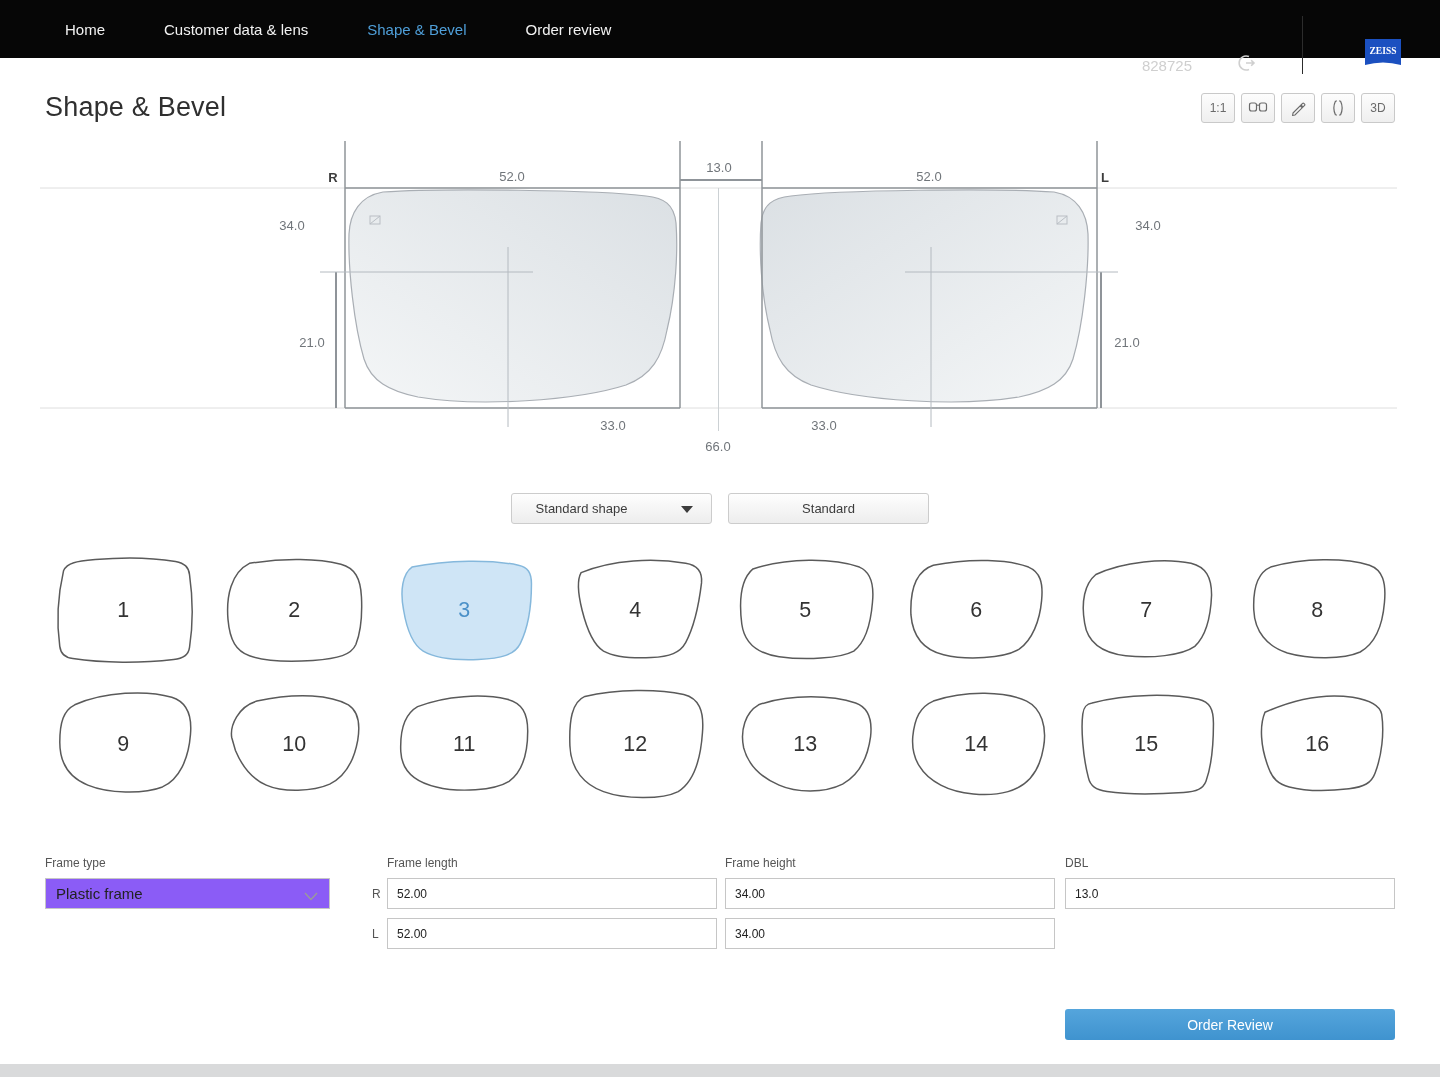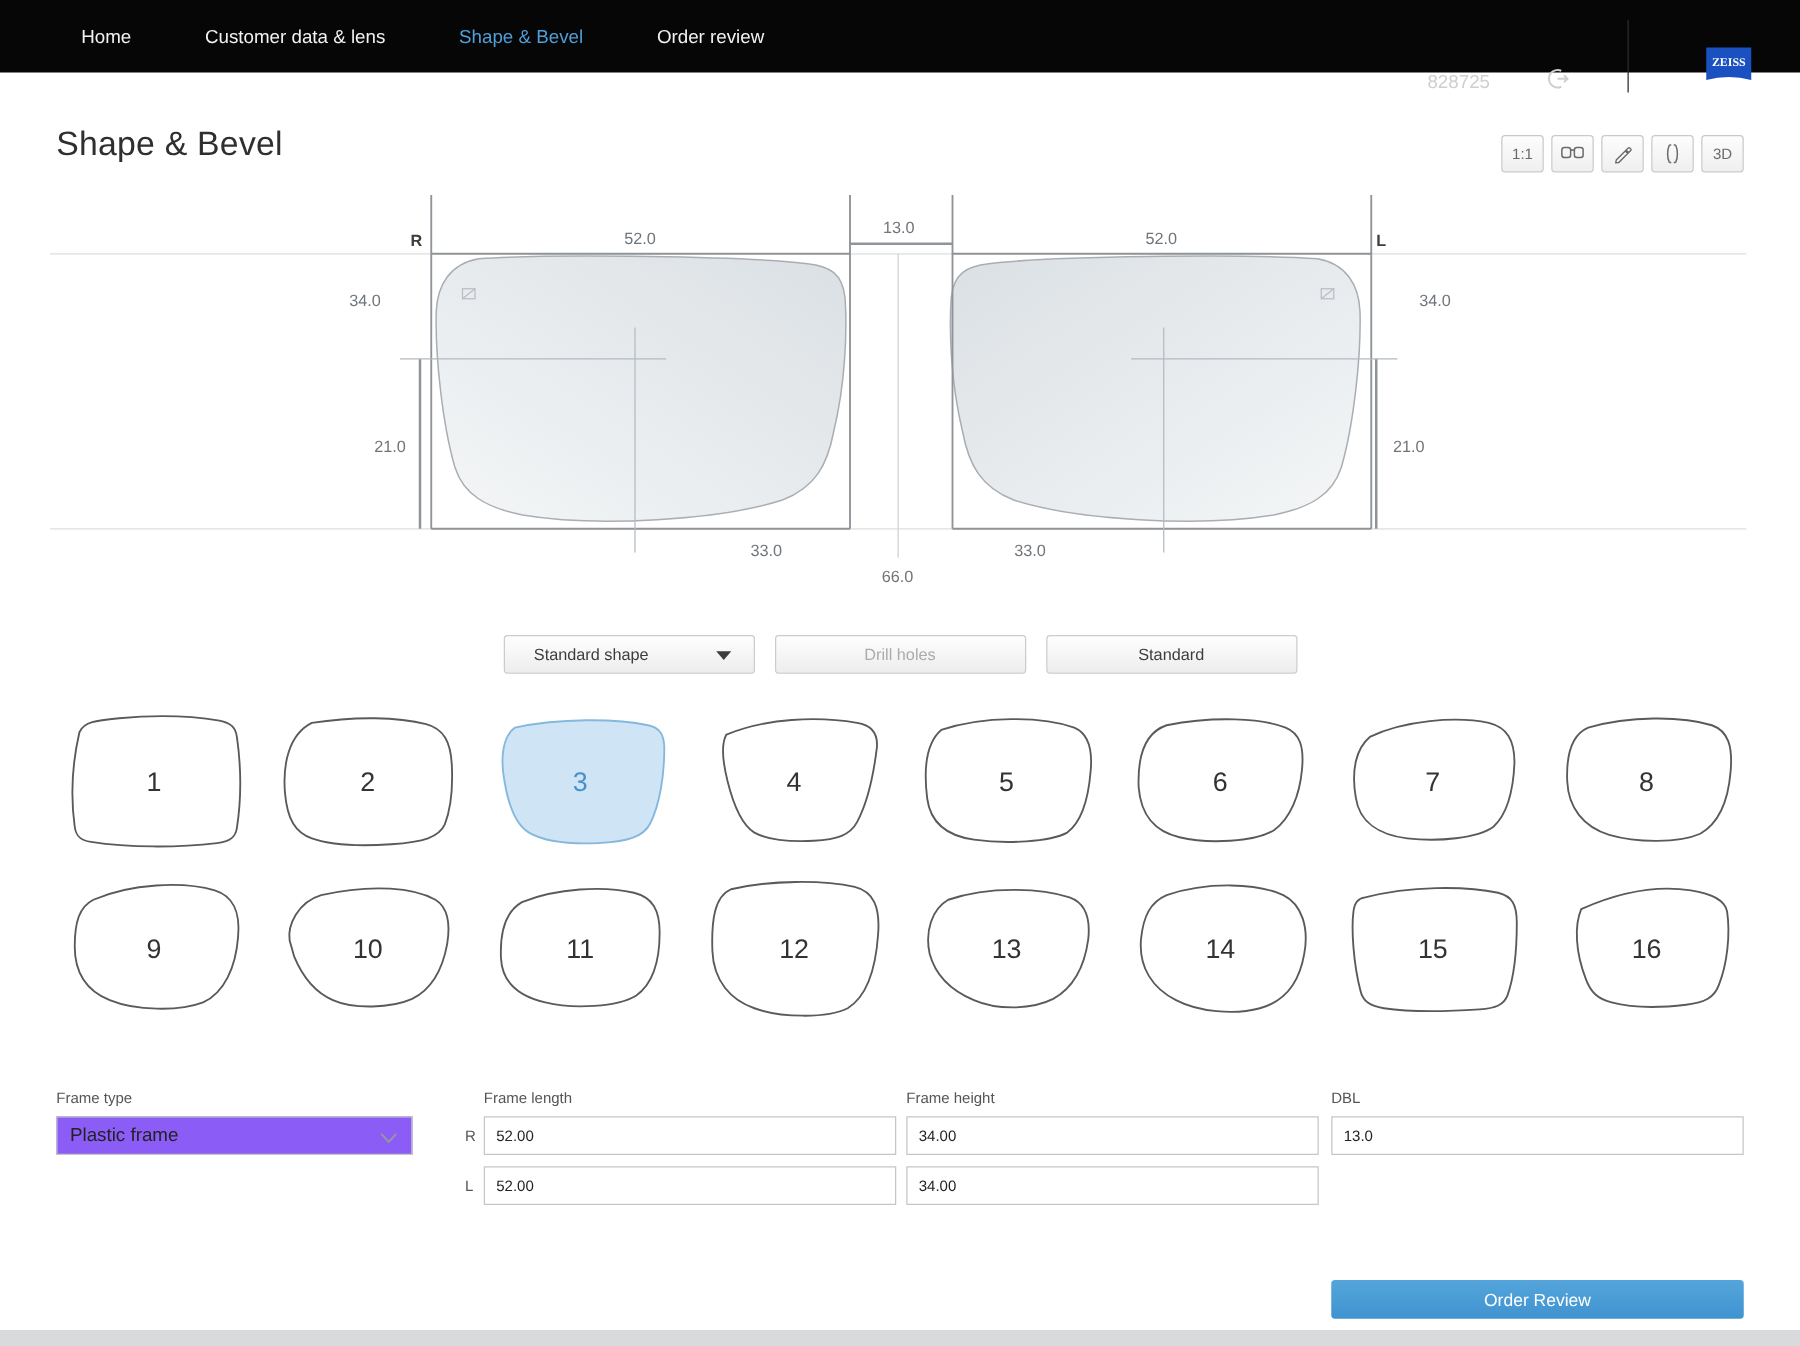--- a/index.html
+++ b/index.html
@@ -13,21 +13,21 @@
   .nav-item.active { color:#4f9fd9; }
   .nav-right { position:absolute; right:0; top:16px; height:100%; display:flex; align-items:flex-end;gap:22px; }
   .order-no { color:#cfcfcf; font-size:15px; margin-right:22px; }
   .logout { width:22px; height:22px; margin-right:22px; cursor:pointer; }
   .nav-divider { width:1px; height:58px; background:#2c2c2c; }
   .brand-box { width:115px; display:flex; justify-content:center; }
 
   
   .header-row { display:flex; justify-content:space-between; align-items:center; padding:34px 45px 0 45px; }
   .page-title { font-size:27px; font-weight:300; color:#2f2f2f; letter-spacing:.2px; }
-  .view-toolbar { display:flex; gap:6px;margin-top:16px; }
+  .view-toolbar { display:flex; gap:6px; }
   .tool-btn { min-width:34px; height:30px; padding:0 6px; border:1px solid #c9c9c9; border-radius:3px;
     background:linear-gradient(#fdfdfd,#efefef); color:#6a6a6a; font-size:12px;
     display:flex; align-items:center; justify-content:center; cursor:pointer; }
   .tool-btn svg { display:block; }
 
   
   .diagram { position:relative; width:1440px; height:330px; margin-top:6px; }
   .diagram svg.plot { position:absolute; left:0; top:0; }
   .m-label { position:absolute; transform:translate(-50%,-50%); font-size:13px; color:#70757a; white-space:nowrap; }
   .m-label.side { font-weight:700; color:#3d3d3d; }
@@ -203,21 +203,20 @@
   <div class="m-label" style="left:613px; top:296px;">33.0</div>
   <div class="m-label" style="left:824px; top:296px;">33.0</div>
   <div class="m-label" style="left:718px; top:317px;">66.0</div>
 </div>
 
 <div class="actions">
   <div class="action-btn">
     <span style="margin-right:60px;">Standard shape</span>
     <span class="caret"></span>
   </div>
-  <div class="action-btn disabled">Drill holes</div>
   <div class="action-btn">Standard</div>
 </div>
 
 <div class="gallery">
     <div class="shape-cell"><svg viewBox="0 0 160 120">
         <path d="M16 18 C20 9 30 8 50 6 C82 3 112 4 136 8 C146 10 150 14 151 22 C155 50 155 74 151 100 C150 108 145 112 134 113 C100 117 58 117 26 112 C17 111 13 107 12 99 C8 70 10 44 16 18 Z"></path>
         <text x="80" y="68" text-anchor="middle">1</text>
       </svg></div>
     <div class="shape-cell"><svg viewBox="0 0 160 120">
         <path d="M32 10 C70 4 106 5 130 11 C145 15 151 26 152 46 C153 66 151 84 146 97 C141 108 128 112 100 114 C70 116 46 114 32 109 C18 104 11 93 9 70 C7 46 12 20 32 10 Z"></path>

